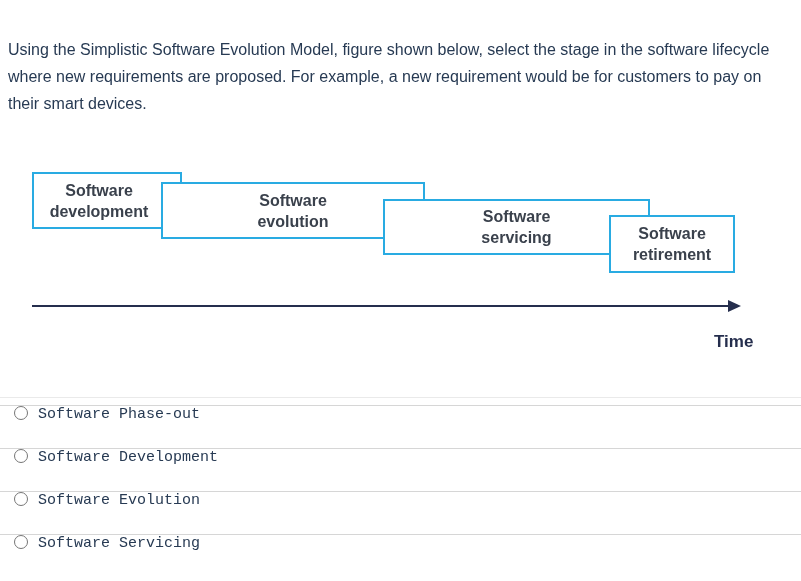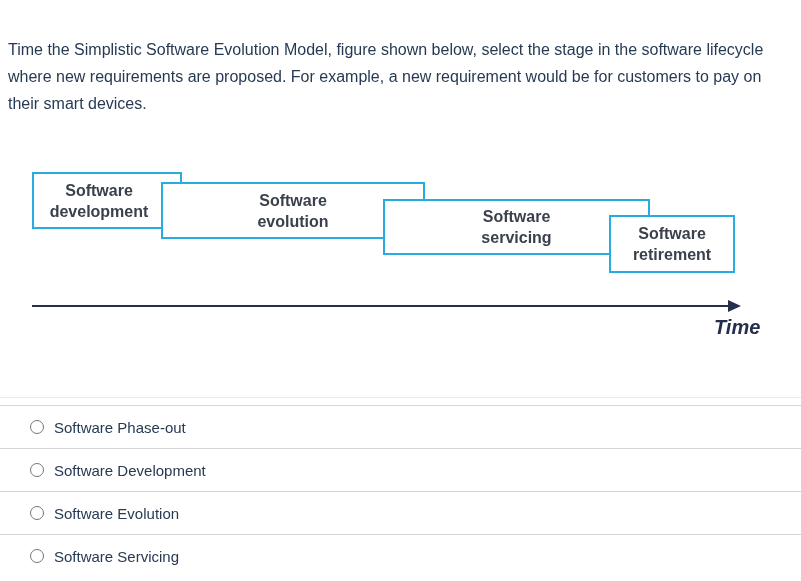--- a/index.html
+++ b/index.html
@@ -55,25 +55,24 @@
   .axis-arrowhead {
     position: absolute;
     left: 728px; top: 300px;
     width: 0; height: 0;
     border-left: 13px solid #252e4d;
     border-top: 6px solid transparent;
     border-bottom: 6px solid transparent;
   }
   .axis-label {
     position: absolute;
-    left: 714px; top: 316px;
-    font-size: 20px;
+    left: 714px; top: 332px;
+    font-size: 17px;
     font-weight: bold;
     color: #252e4d;
-    font-style: italic;
   }
 
   
   .content-divider {
     position: absolute;
     left: 0; top: 397px;
     width: 801px; height: 1px;
     background: #eaeaea;
   }
 
@@ -81,42 +80,43 @@
   .answers {
     position: absolute;
     left: 0; top: 405px;
     width: 801px;
   }
   .option {
     height: 43px;
     box-sizing: border-box;
     border-top: 1px solid #d6d6d6;
     display: flex;
-    align-items: center;
-    padding-left: 30px;
+    align-items: flex-start;
+    padding-left: 14px;
     cursor: pointer;
+    font-family: Liberation Mono, monospace;
   }
   .radio {
     width: 12px; height: 12px;
     border: 1px solid #767676;
     border-radius: 50%;
     background: #ffffff;
     flex: 0 0 auto;
   }
   .option-label {
     margin-left: 10px;
     font-size: 15px;
     color: #273a53;
   }
 </style>
 </head>
 <body>
 
 <div class="question">
-  <span>Time the </span><strong>Simplistic Software Evolution Model</strong><span>, figure shown below, select the stage in the software lifecycle where new requirements are proposed. For example, a new requirement would be for customers to pay on their smart devices.</span>
+  <span>Using the </span><strong>Simplistic Software Evolution Model</strong><span>, figure shown below, select the stage in the software lifecycle where new requirements are proposed. For example, a new requirement would be for customers to pay on their smart devices.</span>
 </div>
 
 <div>
   <div class="stage-box box-dev">
     <span class="stage-label">Software
 development</span>
   </div>
   <div class="stage-box box-evo">
     <span class="stage-label">Software
 evolution</span>

